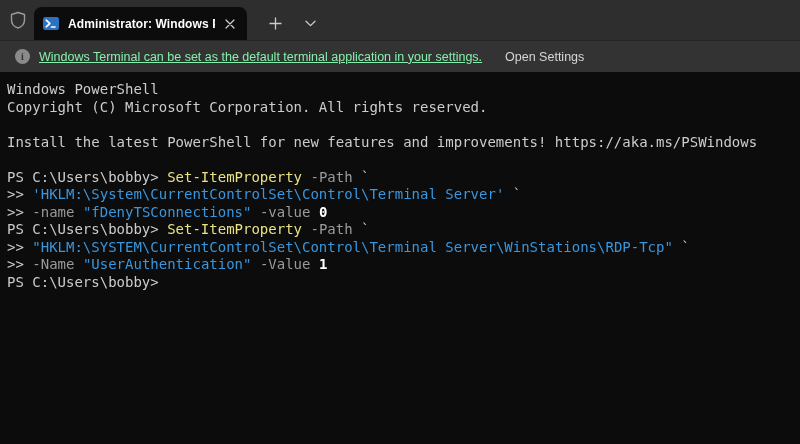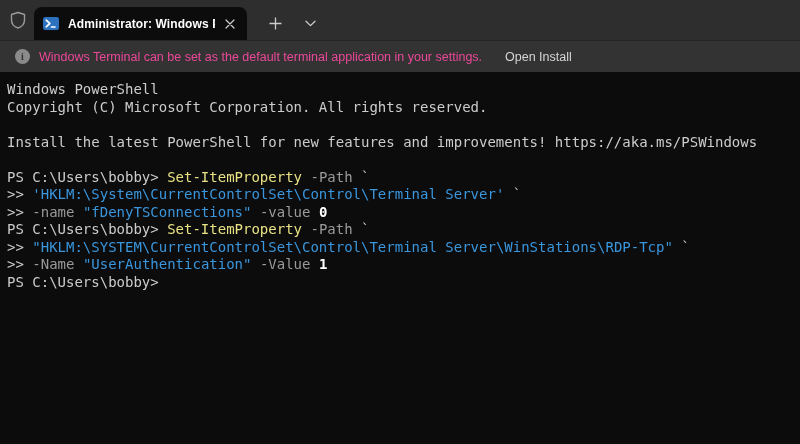--- a/index.html
+++ b/index.html
@@ -47,21 +47,21 @@
     height: 31px; flex: 0 0 31px; background: #333333;
     display: flex; align-items: center; padding: 0 12px 0 15px;
   }
   .info-icon {
     width: 15px; height: 15px; border-radius: 50%;
     background: #8a8a8a; color: #333333;
     font-size: 10px; font-weight: bold; font-family: "Liberation Serif", serif;
     display: flex; align-items: center; justify-content: center;
     flex: 0 0 15px; margin-right: 9px;
   }
-  .notif-text { color: #ec4899; font-size: 12.5px; }
+  .notif-text { color: #86efac; font-size: 12.5px; text-decoration: underline; }
   .open-settings {
     color: #d6d6d6; font-size: 12.5px; margin-left: 23px;
     text-decoration: none; cursor: pointer;
   }
 
   
   .terminal {
     flex: 1 1 auto; background: #0c0c0c;
     padding: 9px 6px 6px 7px;
     font-family: "DejaVu Sans Mono", "Liberation Mono", monospace;
@@ -107,18 +107,18 @@
     <button class="tb-btn dropdown">
       <svg width="11" height="7" viewBox="0 0 11 7">
         <path d="M1 1.2 L5.5 5.6 L10 1.2" fill="none" stroke="#cccccc" stroke-width="1.3" stroke-linecap="round" stroke-linejoin="round"></path>
       </svg>
     </button>
   </div>
 
   <div class="notifbar">
     <span class="info-icon">i</span>
     <span class="notif-text">Windows Terminal can be set as the default terminal application in your settings.</span>
-    <a class="open-settings">Open Install</a>
+    <a class="open-settings">Open Settings</a>
   </div>
 
   <div class="terminal"><div class="term-line"><span style="color: rgb(204, 204, 204);">Windows PowerShell</span></div><div class="term-line"><span style="color: rgb(204, 204, 204);">Copyright (C) Microsoft Corporation. All rights reserved.</span></div><div class="term-line">&nbsp;</div><div class="term-line"><span style="color: rgb(204, 204, 204);">Install the latest PowerShell for new features and improvements! https://aka.ms/PSWindows</span></div><div class="term-line">&nbsp;</div><div class="term-line"><span style="color: rgb(204, 204, 204);">PS C:\Users\bobby&gt; </span><span style="color: rgb(232, 226, 132);">Set-ItemProperty</span><span style="color: rgb(204, 204, 204);"> </span><span style="color: rgb(154, 154, 154);">-Path</span><span style="color: rgb(204, 204, 204);"> `</span></div><div class="term-line"><span style="color: rgb(204, 204, 204);">&gt;&gt; </span><span style="color: rgb(58, 150, 221);">'HKLM:\System\CurrentControlSet\Control\Terminal Server'</span><span style="color: rgb(204, 204, 204);"> `</span></div><div class="term-line"><span style="color: rgb(204, 204, 204);">&gt;&gt; </span><span style="color: rgb(154, 154, 154);">-name</span><span style="color: rgb(204, 204, 204);"> </span><span style="color: rgb(58, 150, 221);">"fDenyTSConnections"</span><span style="color: rgb(204, 204, 204);"> </span><span style="color: rgb(154, 154, 154);">-value</span><span style="color: rgb(204, 204, 204);"> </span><span style="color: rgb(255, 255, 255); font-weight: bold;">0</span></div><div class="term-line"><span style="color: rgb(204, 204, 204);">PS C:\Users\bobby&gt; </span><span style="color: rgb(232, 226, 132);">Set-ItemProperty</span><span style="color: rgb(204, 204, 204);"> </span><span style="color: rgb(154, 154, 154);">-Path</span><span style="color: rgb(204, 204, 204);"> `</span></div><div class="term-line"><span style="color: rgb(204, 204, 204);">&gt;&gt; </span><span style="color: rgb(58, 150, 221);">"HKLM:\SYSTEM\CurrentControlSet\Control\Terminal Server\WinStations\RDP-Tcp"</span><span style="color: rgb(204, 204, 204);"> `</span></div><div class="term-line"><span style="color: rgb(204, 204, 204);">&gt;&gt; </span><span style="color: rgb(154, 154, 154);">-Name</span><span style="color: rgb(204, 204, 204);"> </span><span style="color: rgb(58, 150, 221);">"UserAuthentication"</span><span style="color: rgb(204, 204, 204);"> </span><span style="color: rgb(154, 154, 154);">-Value</span><span style="color: rgb(204, 204, 204);"> </span><span style="color: rgb(255, 255, 255); font-weight: bold;">1</span></div><div class="term-line"><span style="color: rgb(204, 204, 204);">PS C:\Users\bobby&gt;</span></div></div>
 
 </div>
 
 </body></html>

